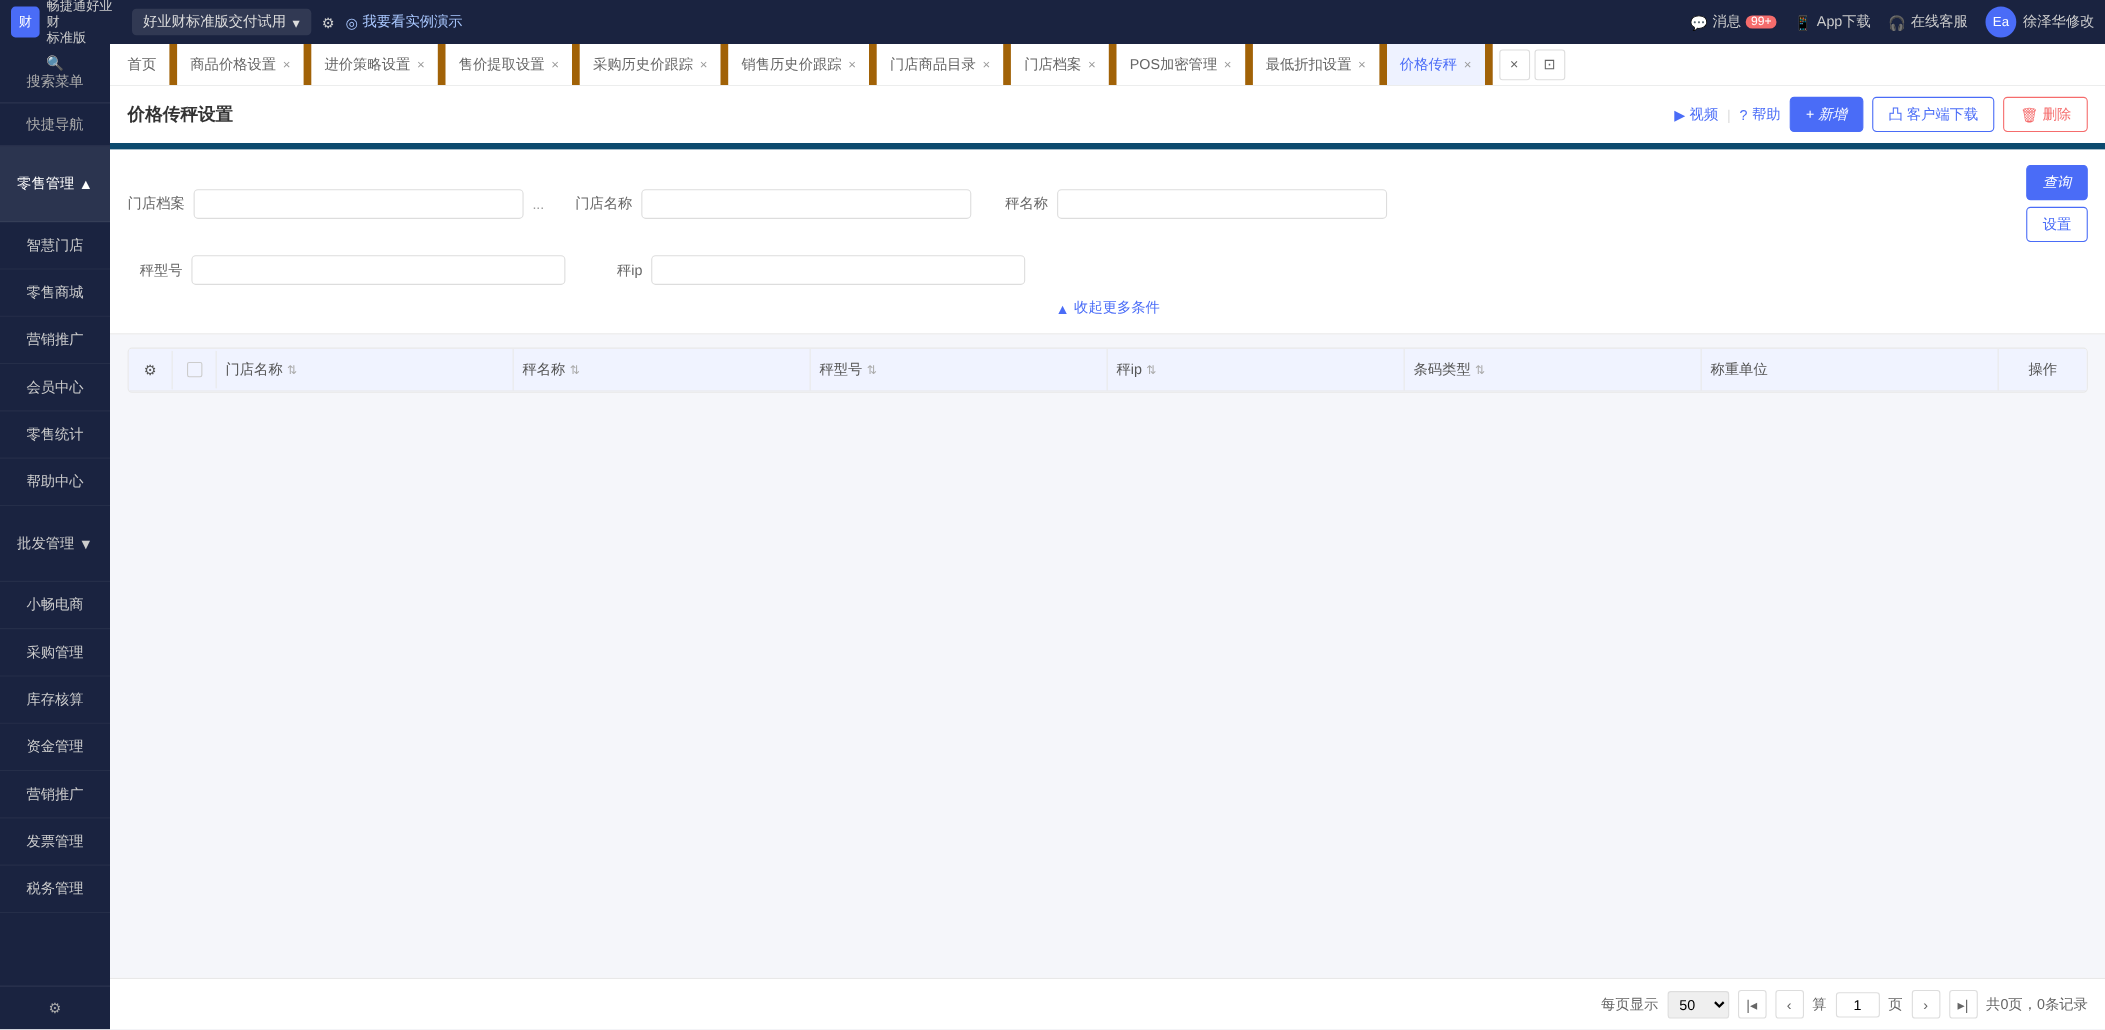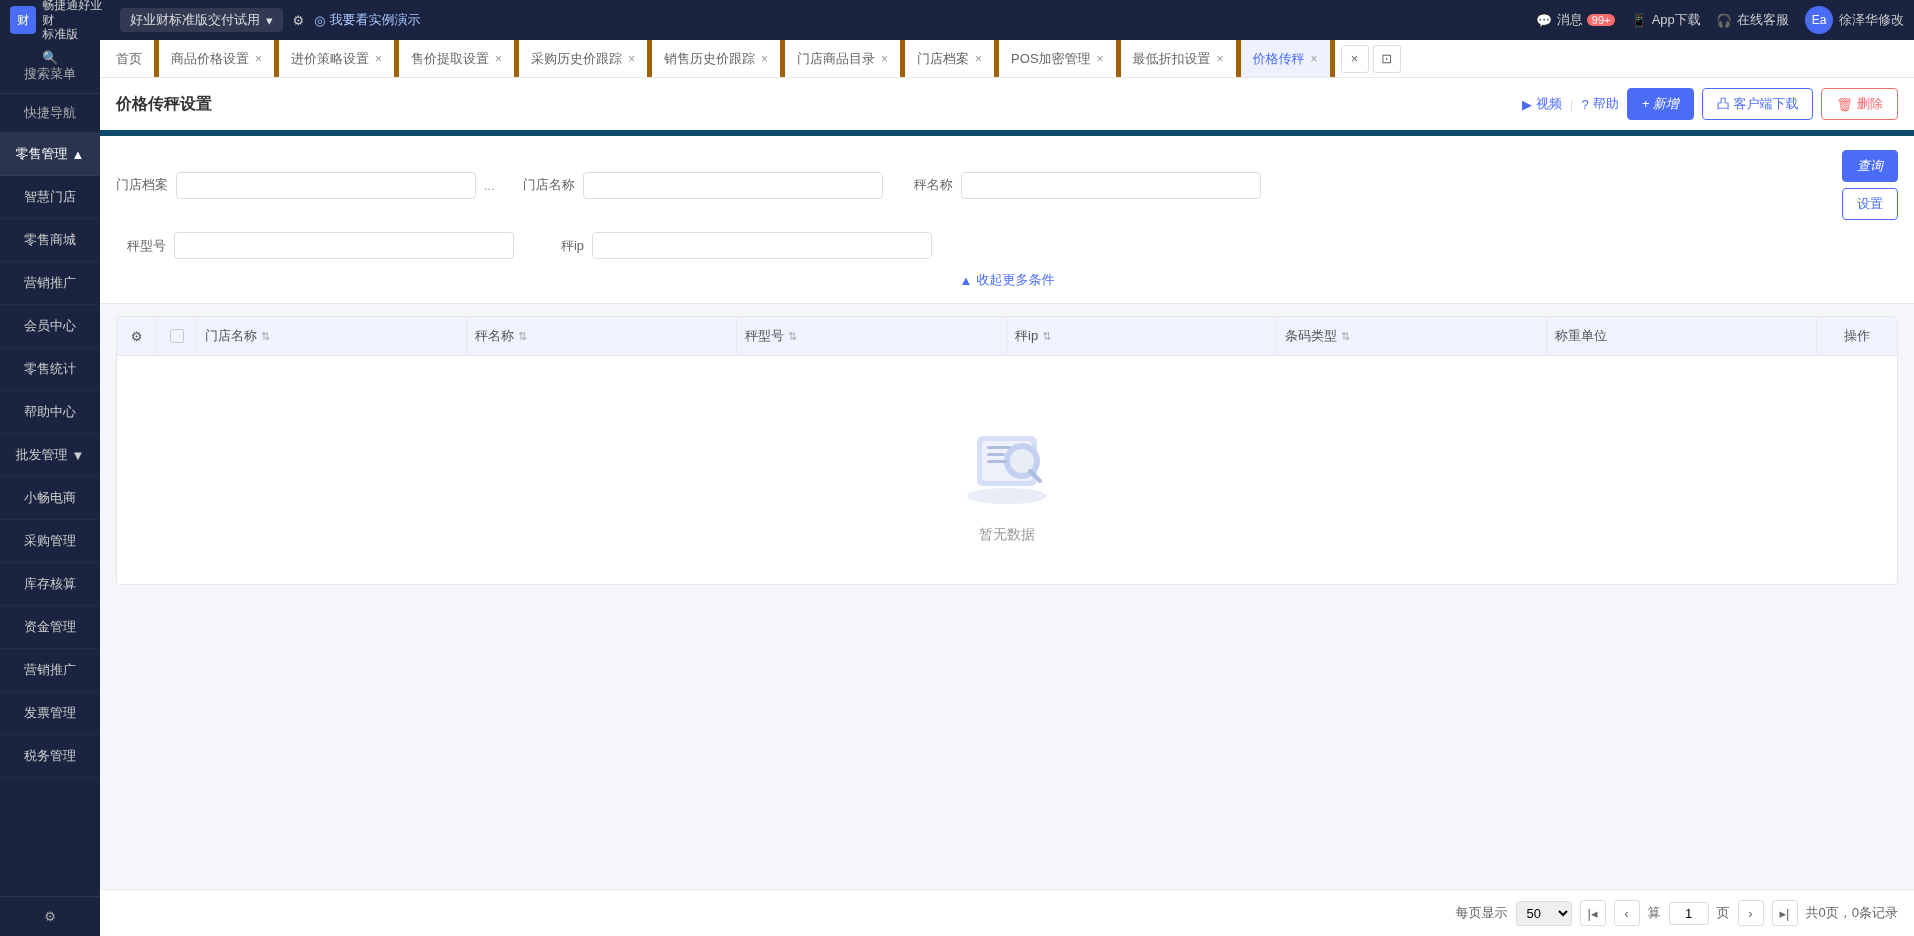--- a/index.html
+++ b/index.html
@@ -38,35 +38,35 @@
     .sidebar-quick-nav {
       padding: 10px; text-align: center; cursor: pointer; color: #aaa; font-size: 13px;
       border-bottom: 1px solid rgba(255,255,255,0.08);
     }
     .sidebar-item {
       padding: 12px 6px; text-align: center; cursor: pointer; color: #ccc; font-size: 13px;
       border-bottom: 1px solid rgba(255,255,255,0.05);
       display: flex; align-items: center; justify-content: space-between; flex-direction: column;
     }
     .sidebar-item.active, .sidebar-item:hover { color: #fff; background: rgba(255,255,255,0.08); }
-    .sidebar-item.has-arrow { flex-direction: row; justify-content: center; gap: 4px; padding: 12px 8px; }
+    .sidebar-item.has-arrow { flex-direction: row; justify-content: center; gap: 4px; padding: 25px 8px; }
     .sidebar-bottom { margin-top: auto; padding: 12px; text-align: center; border-top: 1px solid rgba(255,255,255,0.08); cursor: pointer; color: #aaa; }
 
     
     .content-area { flex: 1; display: flex; flex-direction: column; overflow: hidden; }
 
     
     .tabs-bar {
       display: flex; align-items: center; background: #fff; border-bottom: 1px solid #e8e8e8;
       height: 38px; padding: 0 4px; overflow-x: auto; flex-shrink: 0;
     }
     .tabs-bar::-webkit-scrollbar { height: 3px; }
     .tab-item {
       display: flex; align-items: center; padding: 0 12px; height: 38px; cursor: pointer;
-      white-space: nowrap; color: #666; font-size: 13px; border-right: 5px solid #a16207; gap: 6px;
+      white-space: nowrap; color: #666; font-size: 13px; border-right: 7px solid #a16207; gap: 6px;
     }
     .tab-item.active { background: #eef2ff; color: #4a6cf7; font-weight: 500; }
     .tab-close { color: #999; font-size: 12px; cursor: pointer; }
     .tabs-end-btns { display: flex; align-items: center; gap: 4px; margin-left: 6px; }
     .tab-end-btn { width: 28px; height: 28px; display: flex; align-items: center; justify-content: center; cursor: pointer; color: #666; border: 1px solid #ddd; border-radius: 3px; }
 
     
     .page-content { flex: 1; display: flex; flex-direction: column; overflow: hidden; background: #f5f6fa; }
     .page-header {
       display: flex; align-items: center; justify-content: space-between;
@@ -402,34 +402,20 @@
               <span class="sort-icon">⇅</span>
             </div>
             <div class="th th-weight-unit">
               <span>称重单位</span>
             </div>
             <div class="th th-action">
               <span>操作</span>
             </div>
           </div>
 
-          <div class="empty-state">
-            <svg class="empty-svg-wrapper" viewBox="0 0 120 120" xmlns="http://www.w3.org/2000/svg">
-              <ellipse cx="60" cy="100" rx="40" ry="8" fill="#e8edf8"></ellipse>
-              <rect x="30" y="40" width="60" height="50" rx="6" fill="#d6dff5"></rect>
-              <rect x="35" y="45" width="50" height="40" rx="4" fill="#eef1fb"></rect>
-              <circle cx="75" cy="65" r="18" fill="#c5d0f0"></circle>
-              <circle cx="75" cy="65" r="12" fill="#e8edf8"></circle>
-              <line x1="83" y1="75" x2="93" y2="85" stroke="#b0bde0" stroke-width="4" stroke-linecap="round"></line>
-              <rect x="40" y="50" width="24" height="3" rx="2" fill="#b0bde0"></rect>
-              <rect x="40" y="57" width="18" height="3" rx="2" fill="#b0bde0"></rect>
-              <rect x="40" y="64" width="20" height="3" rx="2" fill="#b0bde0"></rect>
-            </svg>
-            <div class="empty-text">暂无数据</div>
-          </div>
         </div>
       </div>
 
       <div class="table-footer">
         <span class="pagination-label">每页显示</span>
         <select class="pagination-select">
           <option>50</option>
           <option>10</option>
           <option>20</option>
           <option>100</option>

